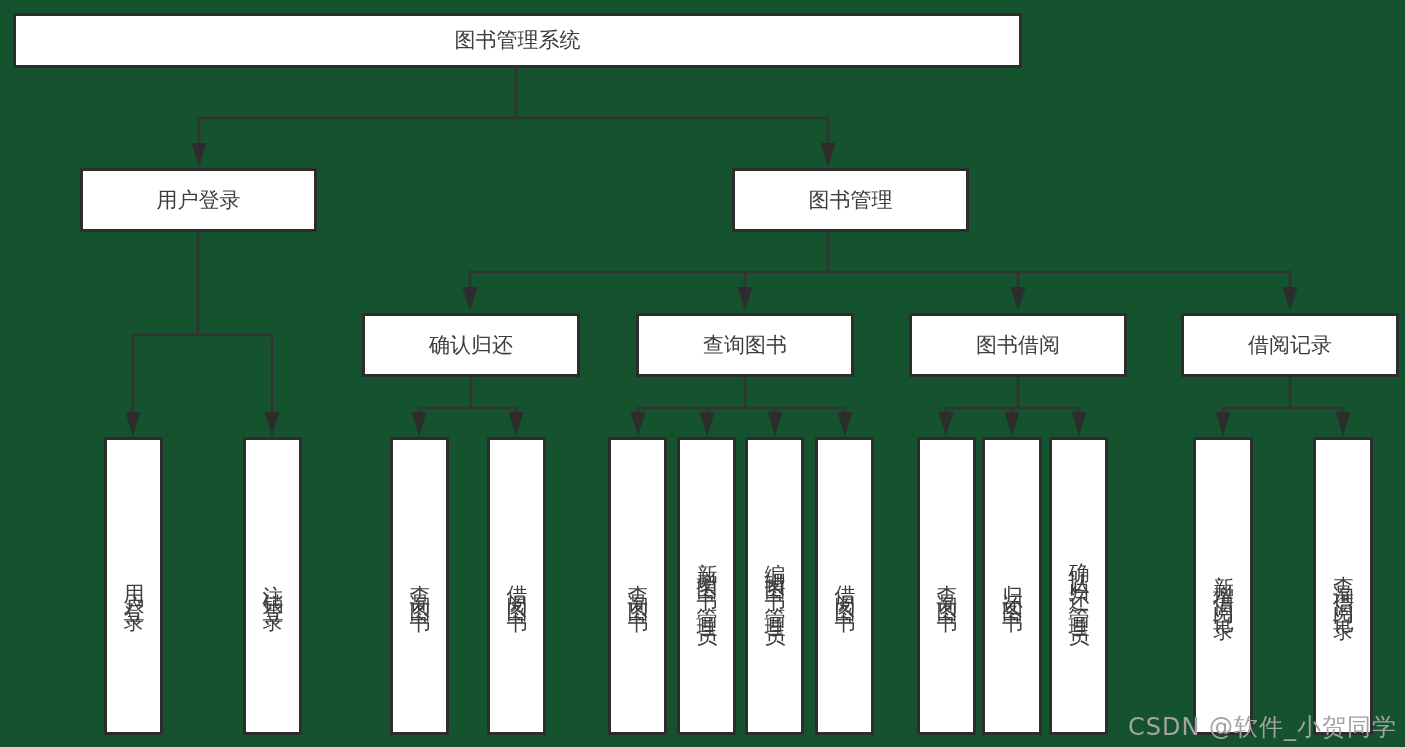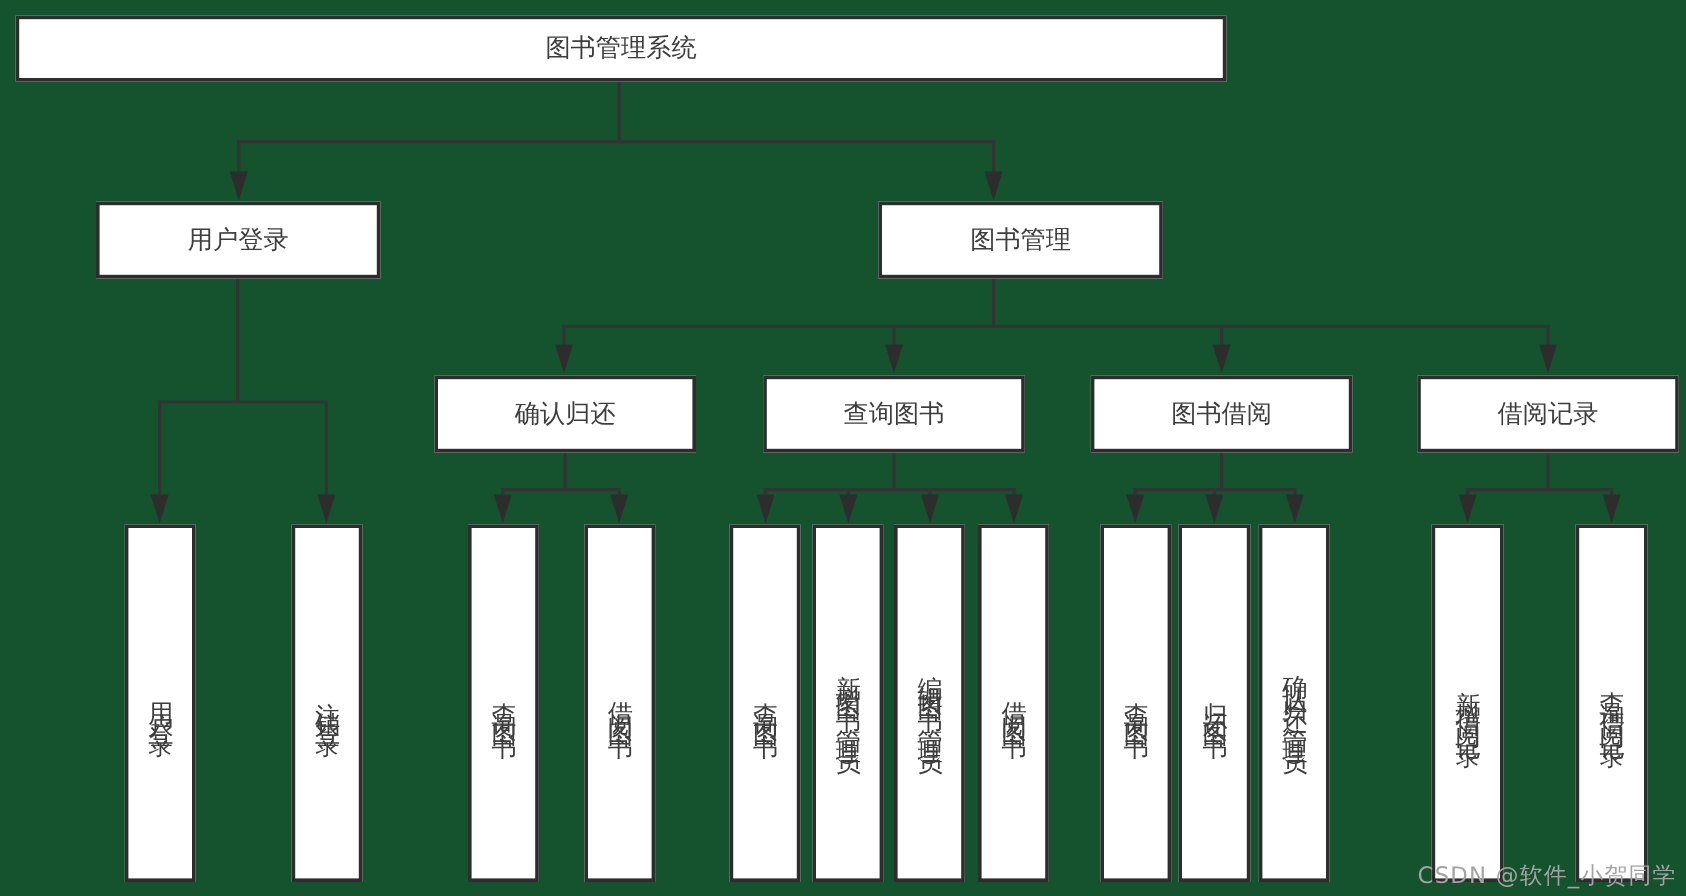--- a/index.html
+++ b/index.html
@@ -48,21 +48,21 @@
     writing-mode: vertical-rl;
     text-orientation: mixed;
     letter-spacing: 9px;
     font-size: 21px;
     color: #3d3d3d;
   }
   .watermark {
     position: absolute;
     right: 8px;
     bottom: 4px;
-    font-size: 19px;
+    font-size: 24px;
     color: #a3a3a3;
     letter-spacing: 1px;
     white-space: nowrap;
   }
 </style>
 </head>
 <body>
 
 <div class="canvas">
 

